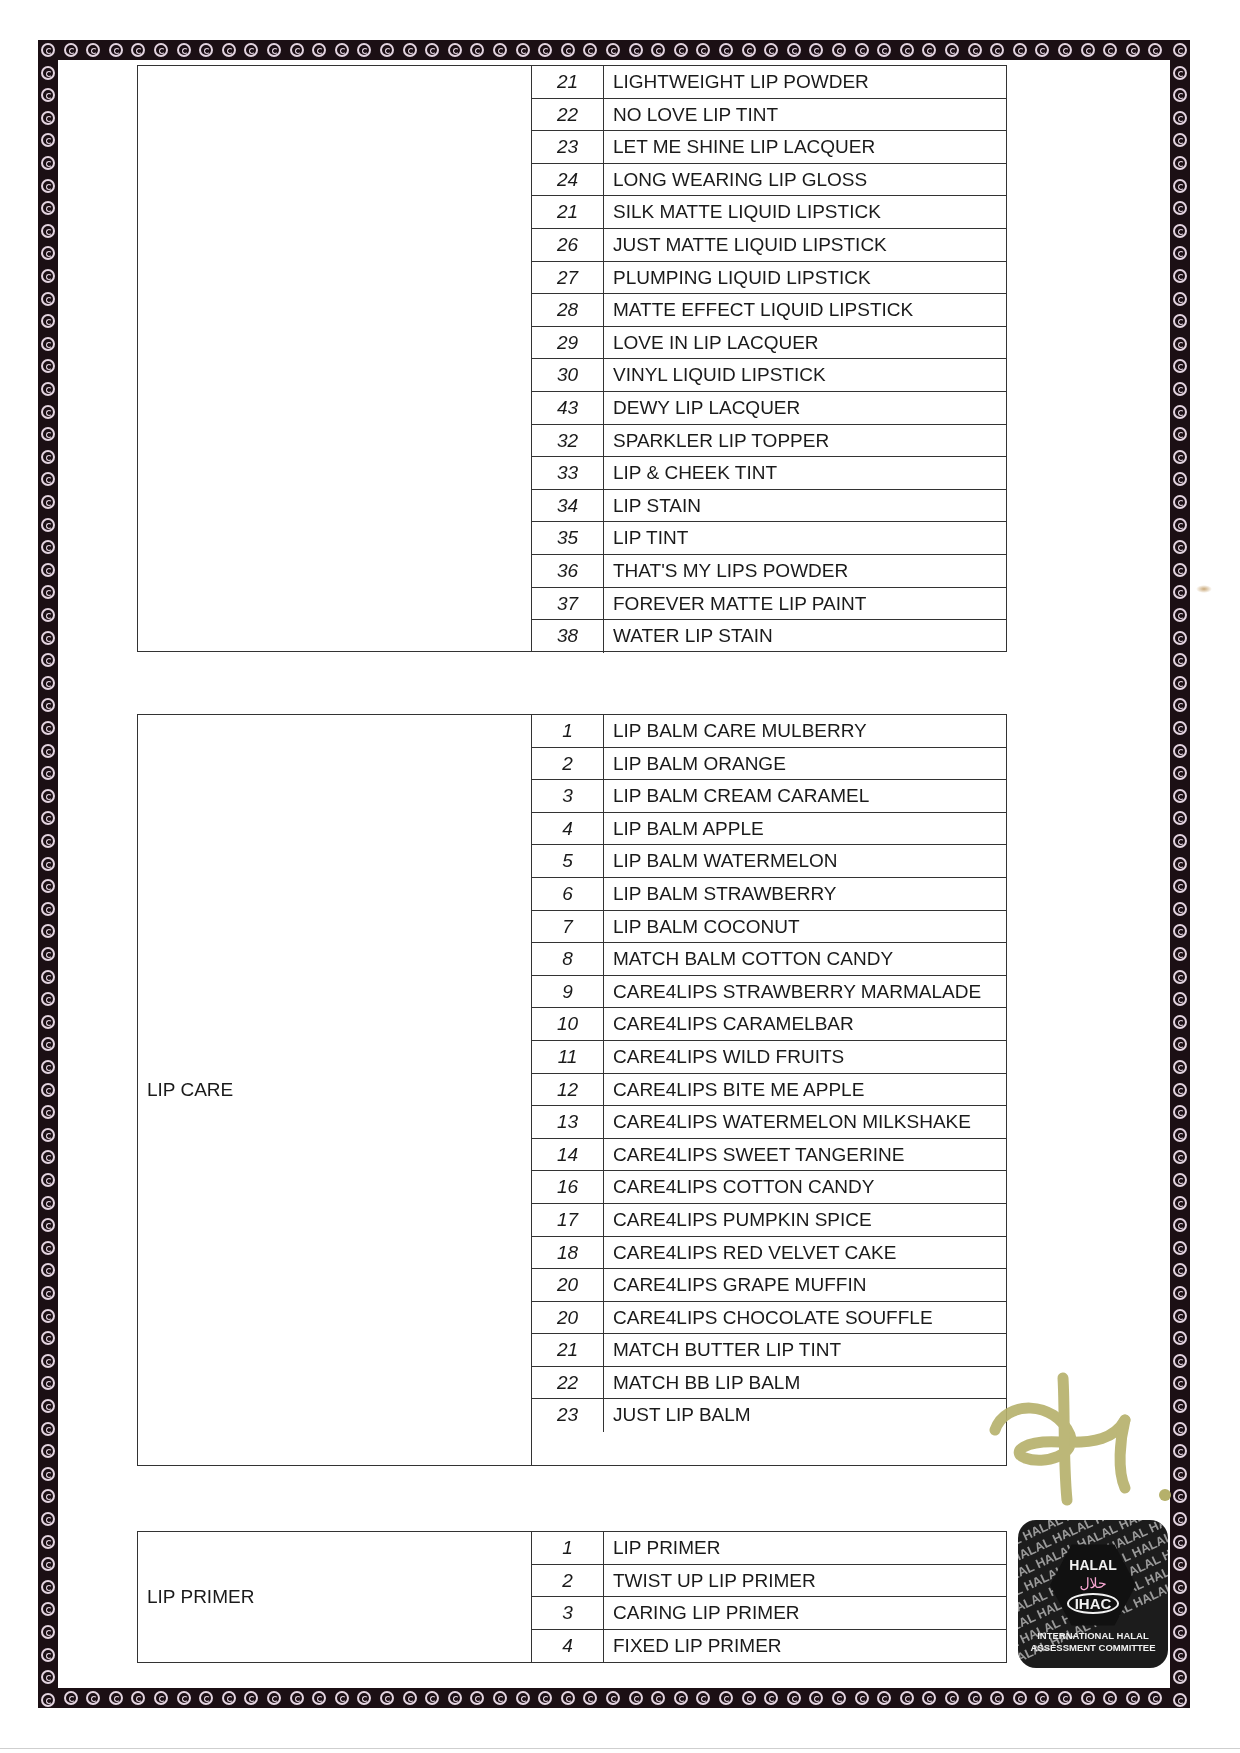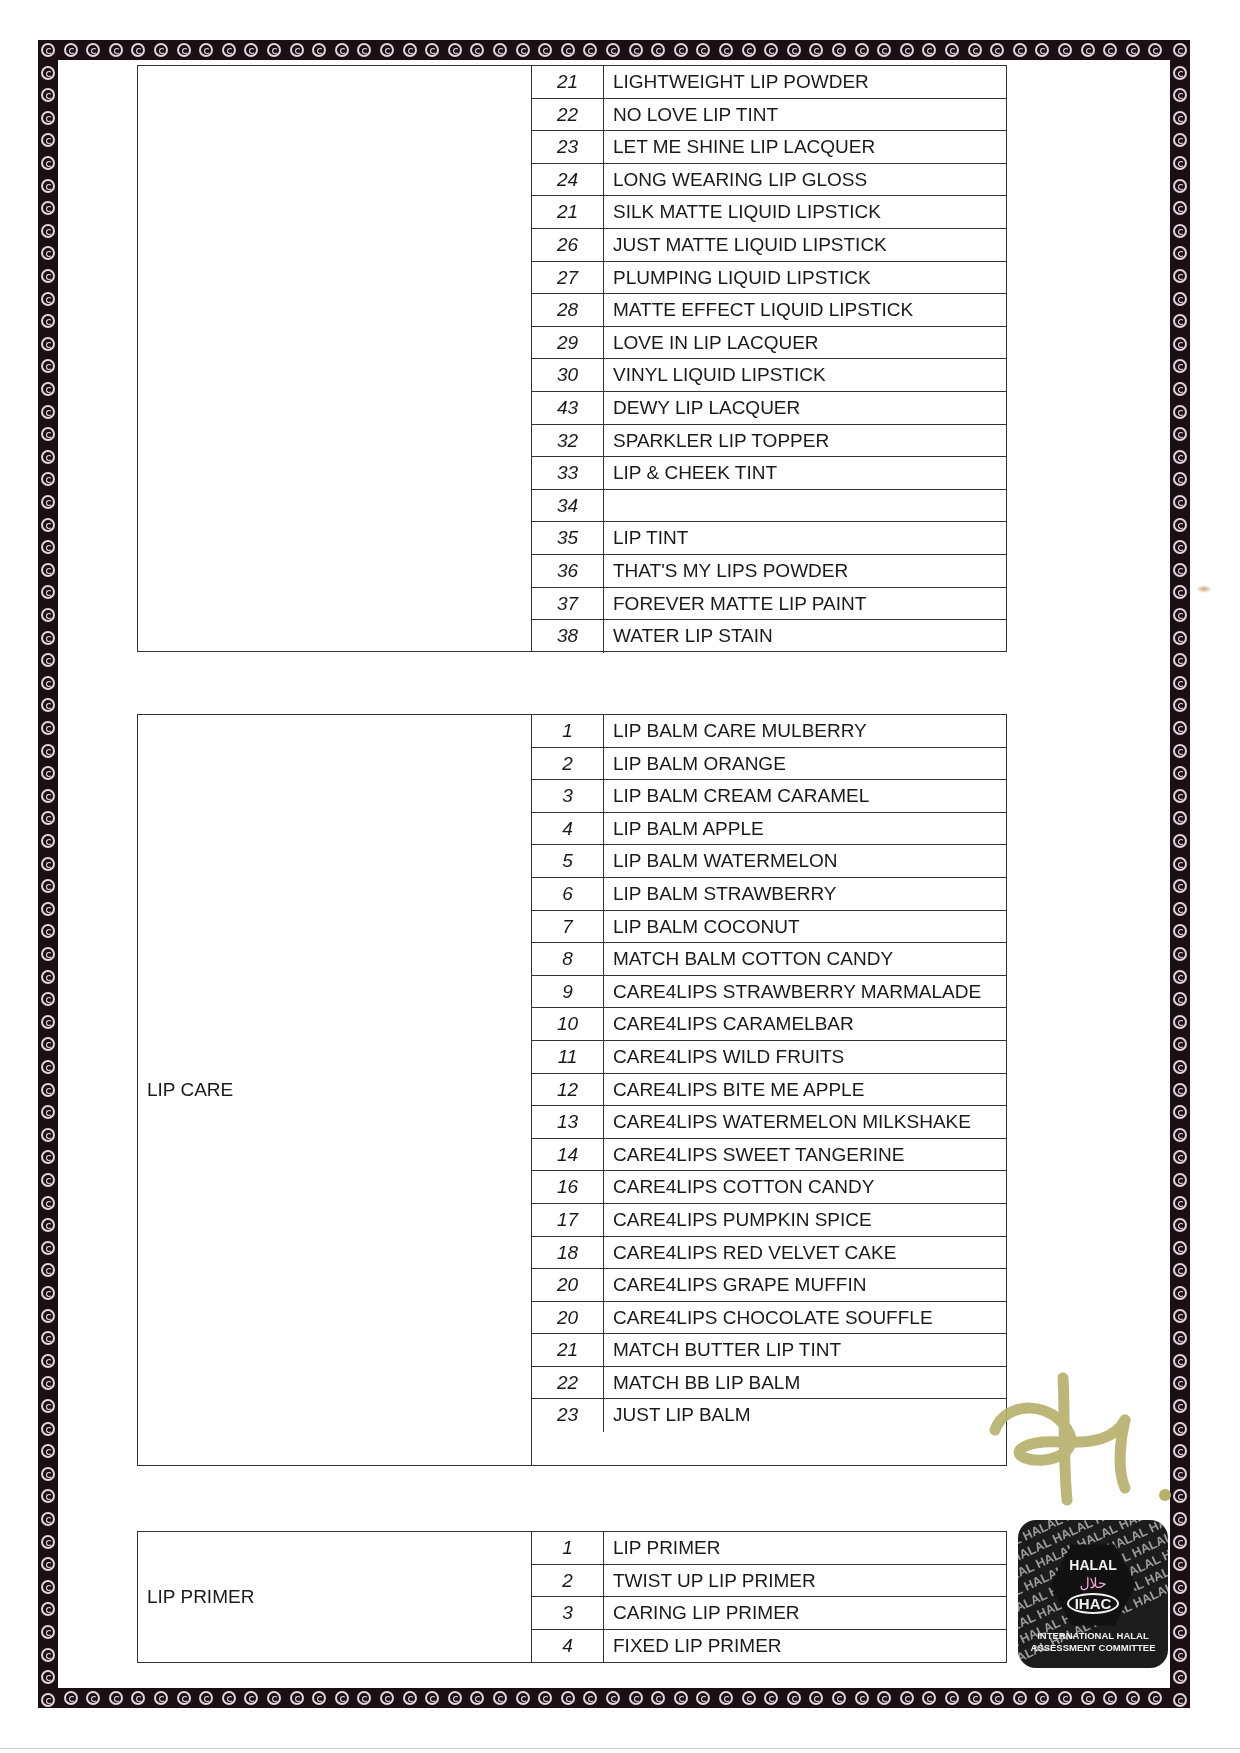--- a/index.html
+++ b/index.html
@@ -351,20 +351,21 @@
       <div class="row">
         <div class="num">32</div>
         <div class="name">SPARKLER LIP TOPPER</div>
       </div>
       <div class="row">
         <div class="num">33</div>
         <div class="name">LIP &amp; CHEEK TINT</div>
       </div>
       <div class="row">
         <div class="num">34</div>
+        <div class="name">LIP STAIN</div>
       </div>
       <div class="row">
         <div class="num">35</div>
         <div class="name">LIP TINT</div>
       </div>
       <div class="row">
         <div class="num">36</div>
         <div class="name">THAT'S MY LIPS POWDER</div>
       </div>
       <div class="row">

